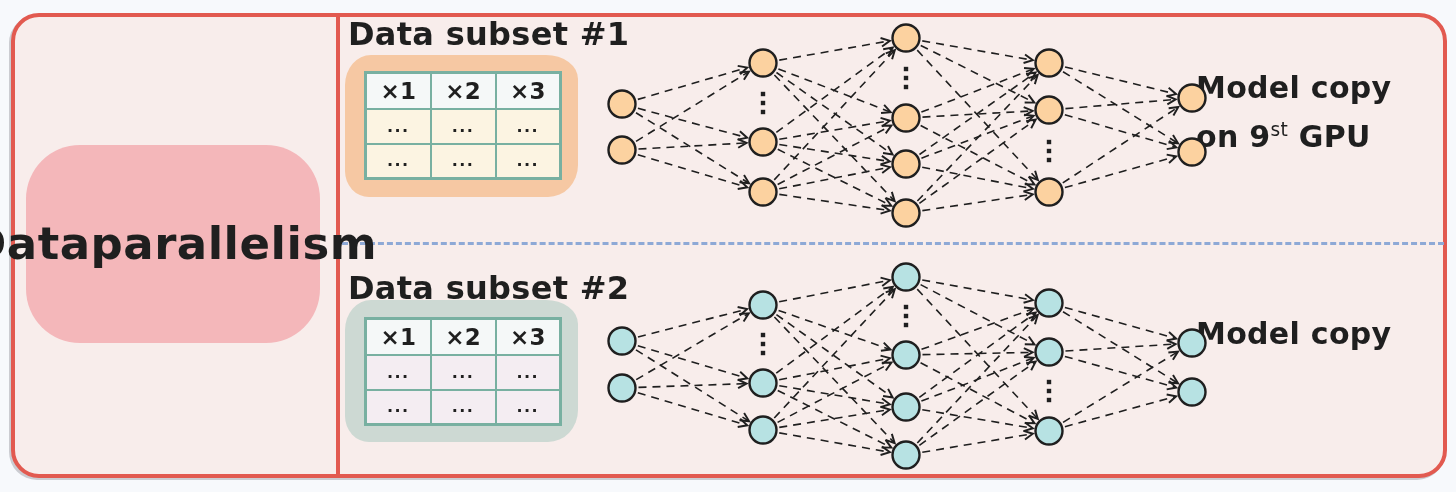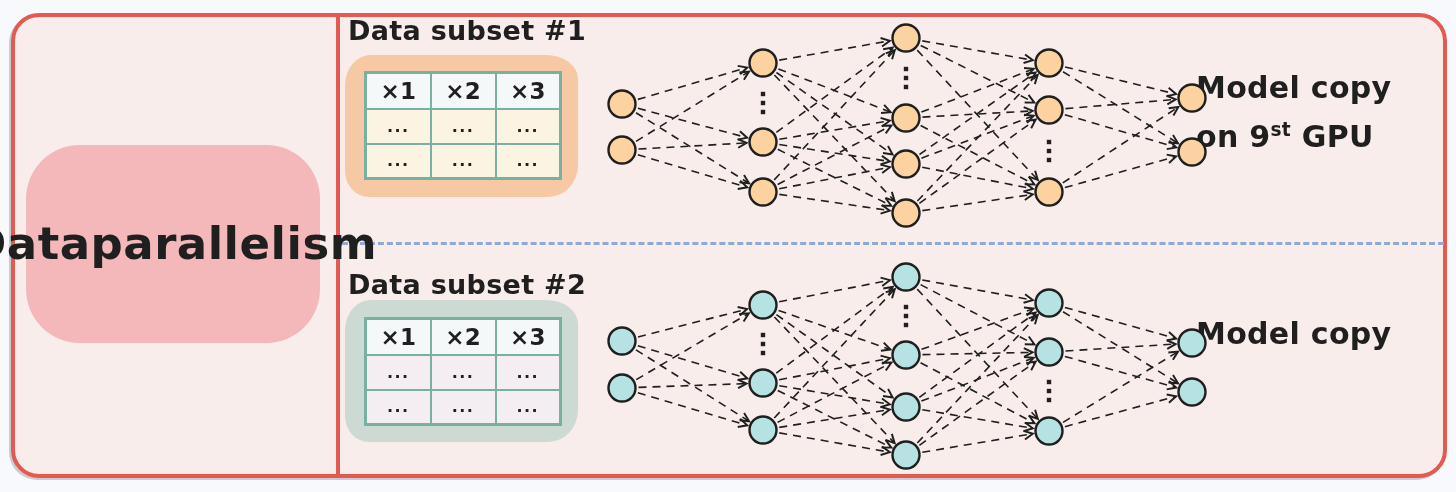--- a/index.html
+++ b/index.html
@@ -32,21 +32,21 @@
   .panel {
     position:absolute; left:26px; top:145px; width:294px; height:198px;
     background: var(--panel-pink);
     border-radius: 54px;
     display:flex; align-items:center; justify-content:center;
     font-size:45px; font-weight:600; line-height:1.42; letter-spacing:.5px;
   }
 
   .subset-label {
     position:absolute; left:348px;
-    font-size:27px; font-weight:600; letter-spacing:.3px;
+    font-size:32px; font-weight:600; letter-spacing:.3px;
   }
   .subset-label.s1 { top:15px; }
   .subset-label.s2 { top:269px;text-align:center; }
 
   .blob {
     position:absolute; left:345px; width:233px; height:142px;
     border-radius: 26px 32px 30px 24px / 30px 24px 32px 26px;
   }
   .blob.b1 { top:55px;  background: var(--blob-1); }
   .blob.b2 { top:300px; background: var(--blob-2); }
@@ -73,21 +73,21 @@
   .data-table.t2 td { background: var(--cell-bg-2); }
   table.data-table { border:3.5px solid var(--table-border); }
 
   .model-label {
     position:absolute; left:1196px; width:258px; 
     font-size:30px; font-weight:600; letter-spacing:.3px;
   }
   .model-label.m1 { top:70px; }
   .model-label.m2 { top:316px; }
   .model-label .line2 { margin-top:14px; }
-  .model-label sup { font-size:.62em; font-weight:700; }
+  .model-label sup { font-size:.62em; font-weight:400; }
 
   svg.net {
     position:absolute; left:0; top:0; width:1456px; height:492px;
     pointer-events:none;
   }
 </style>
 </head>
 <body>
 
 <div class="canvas">

